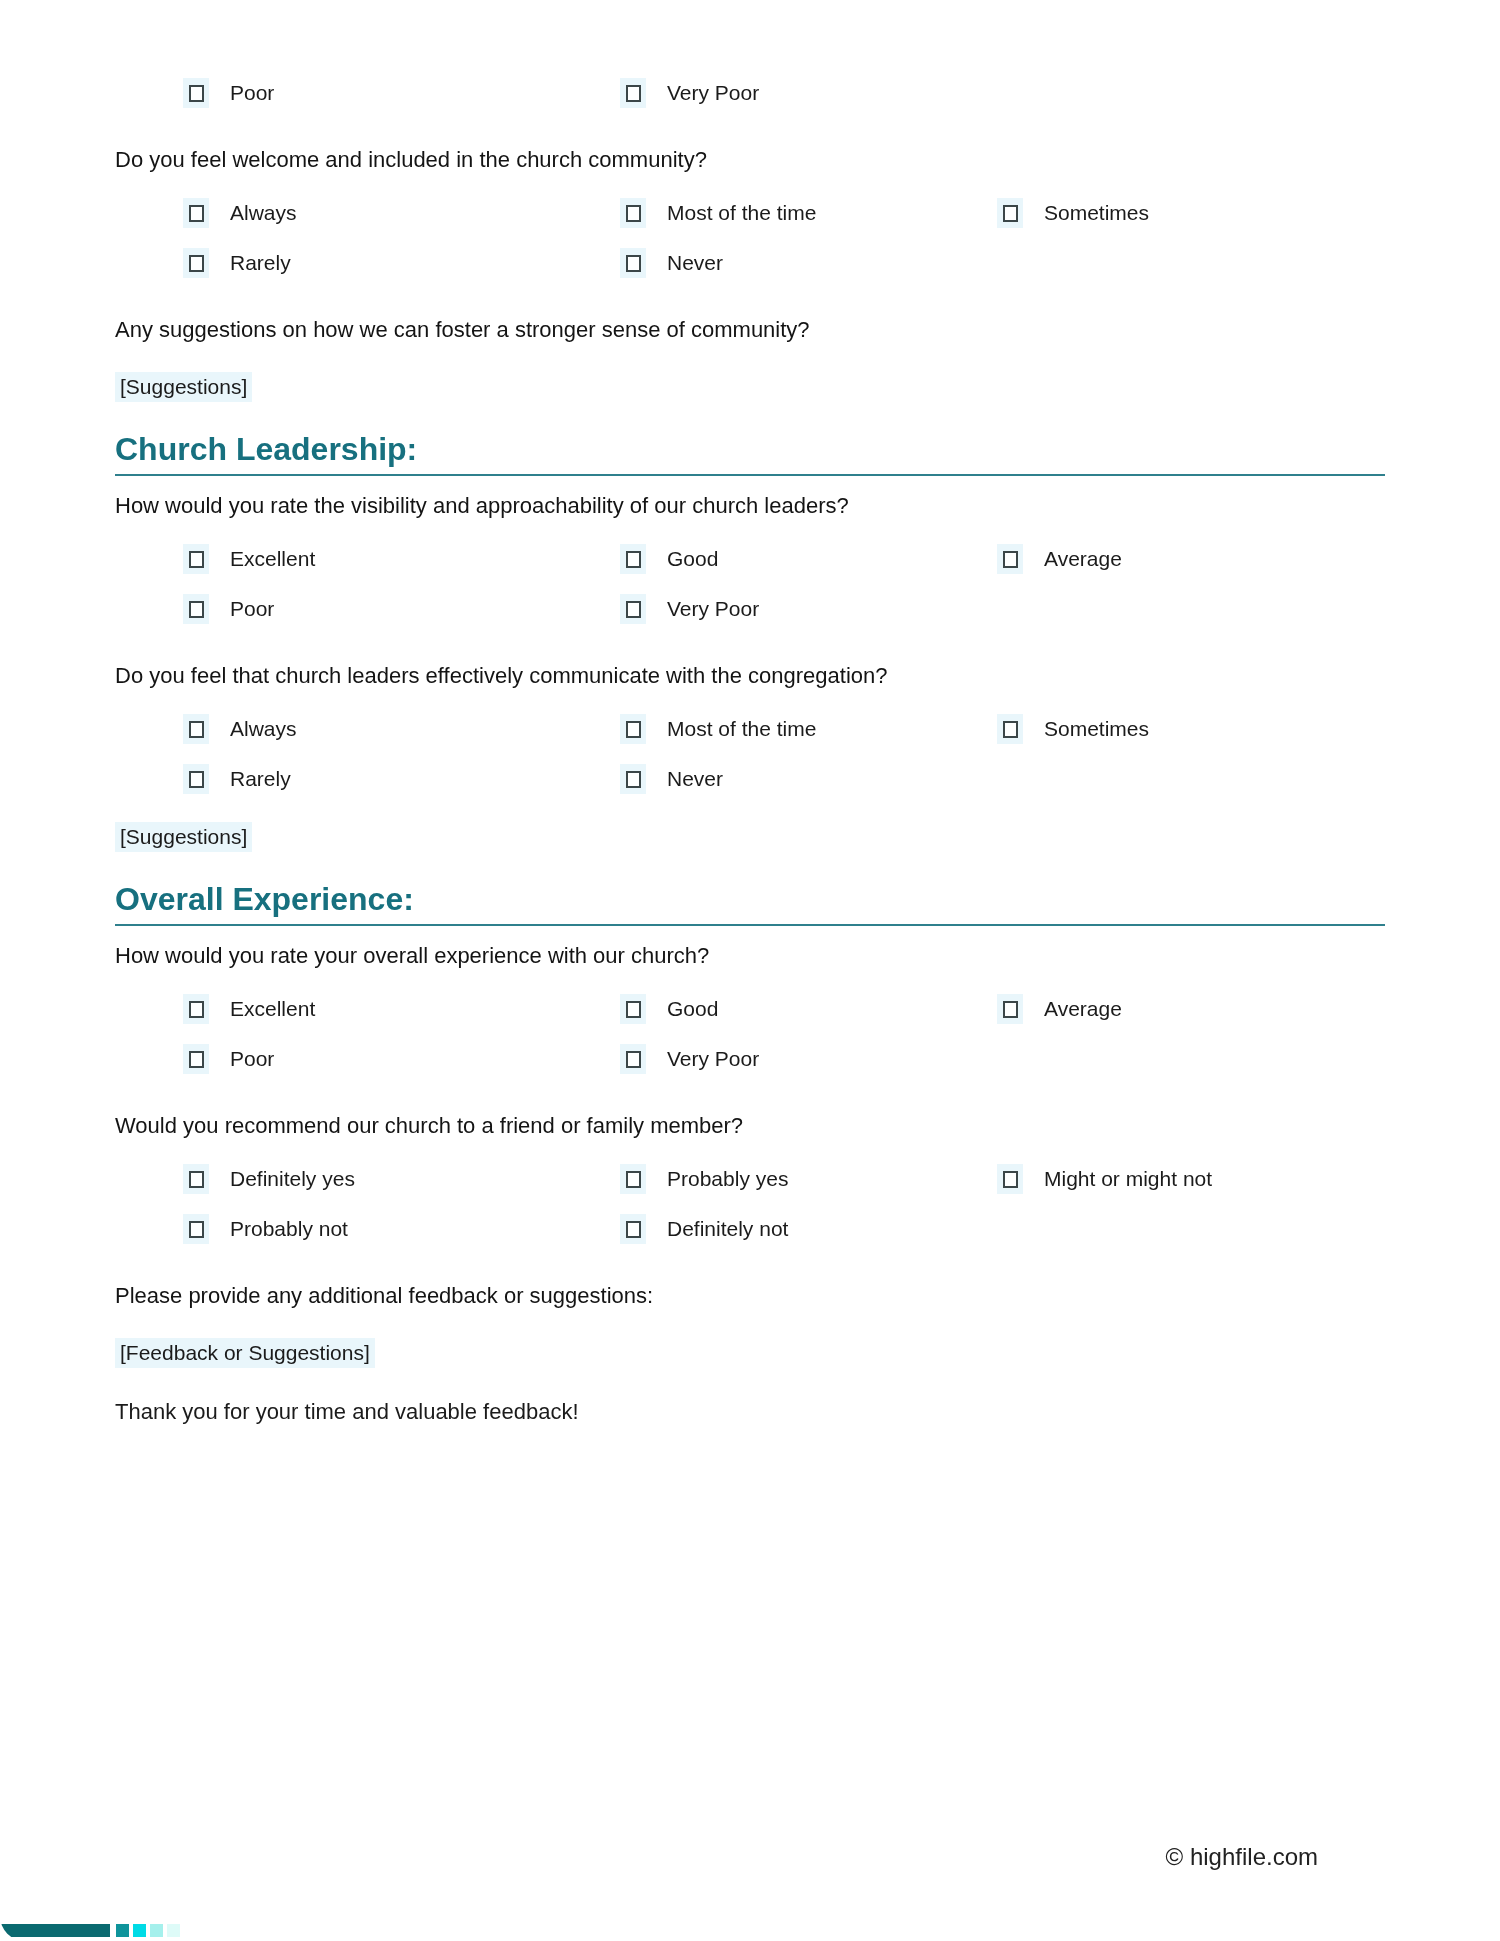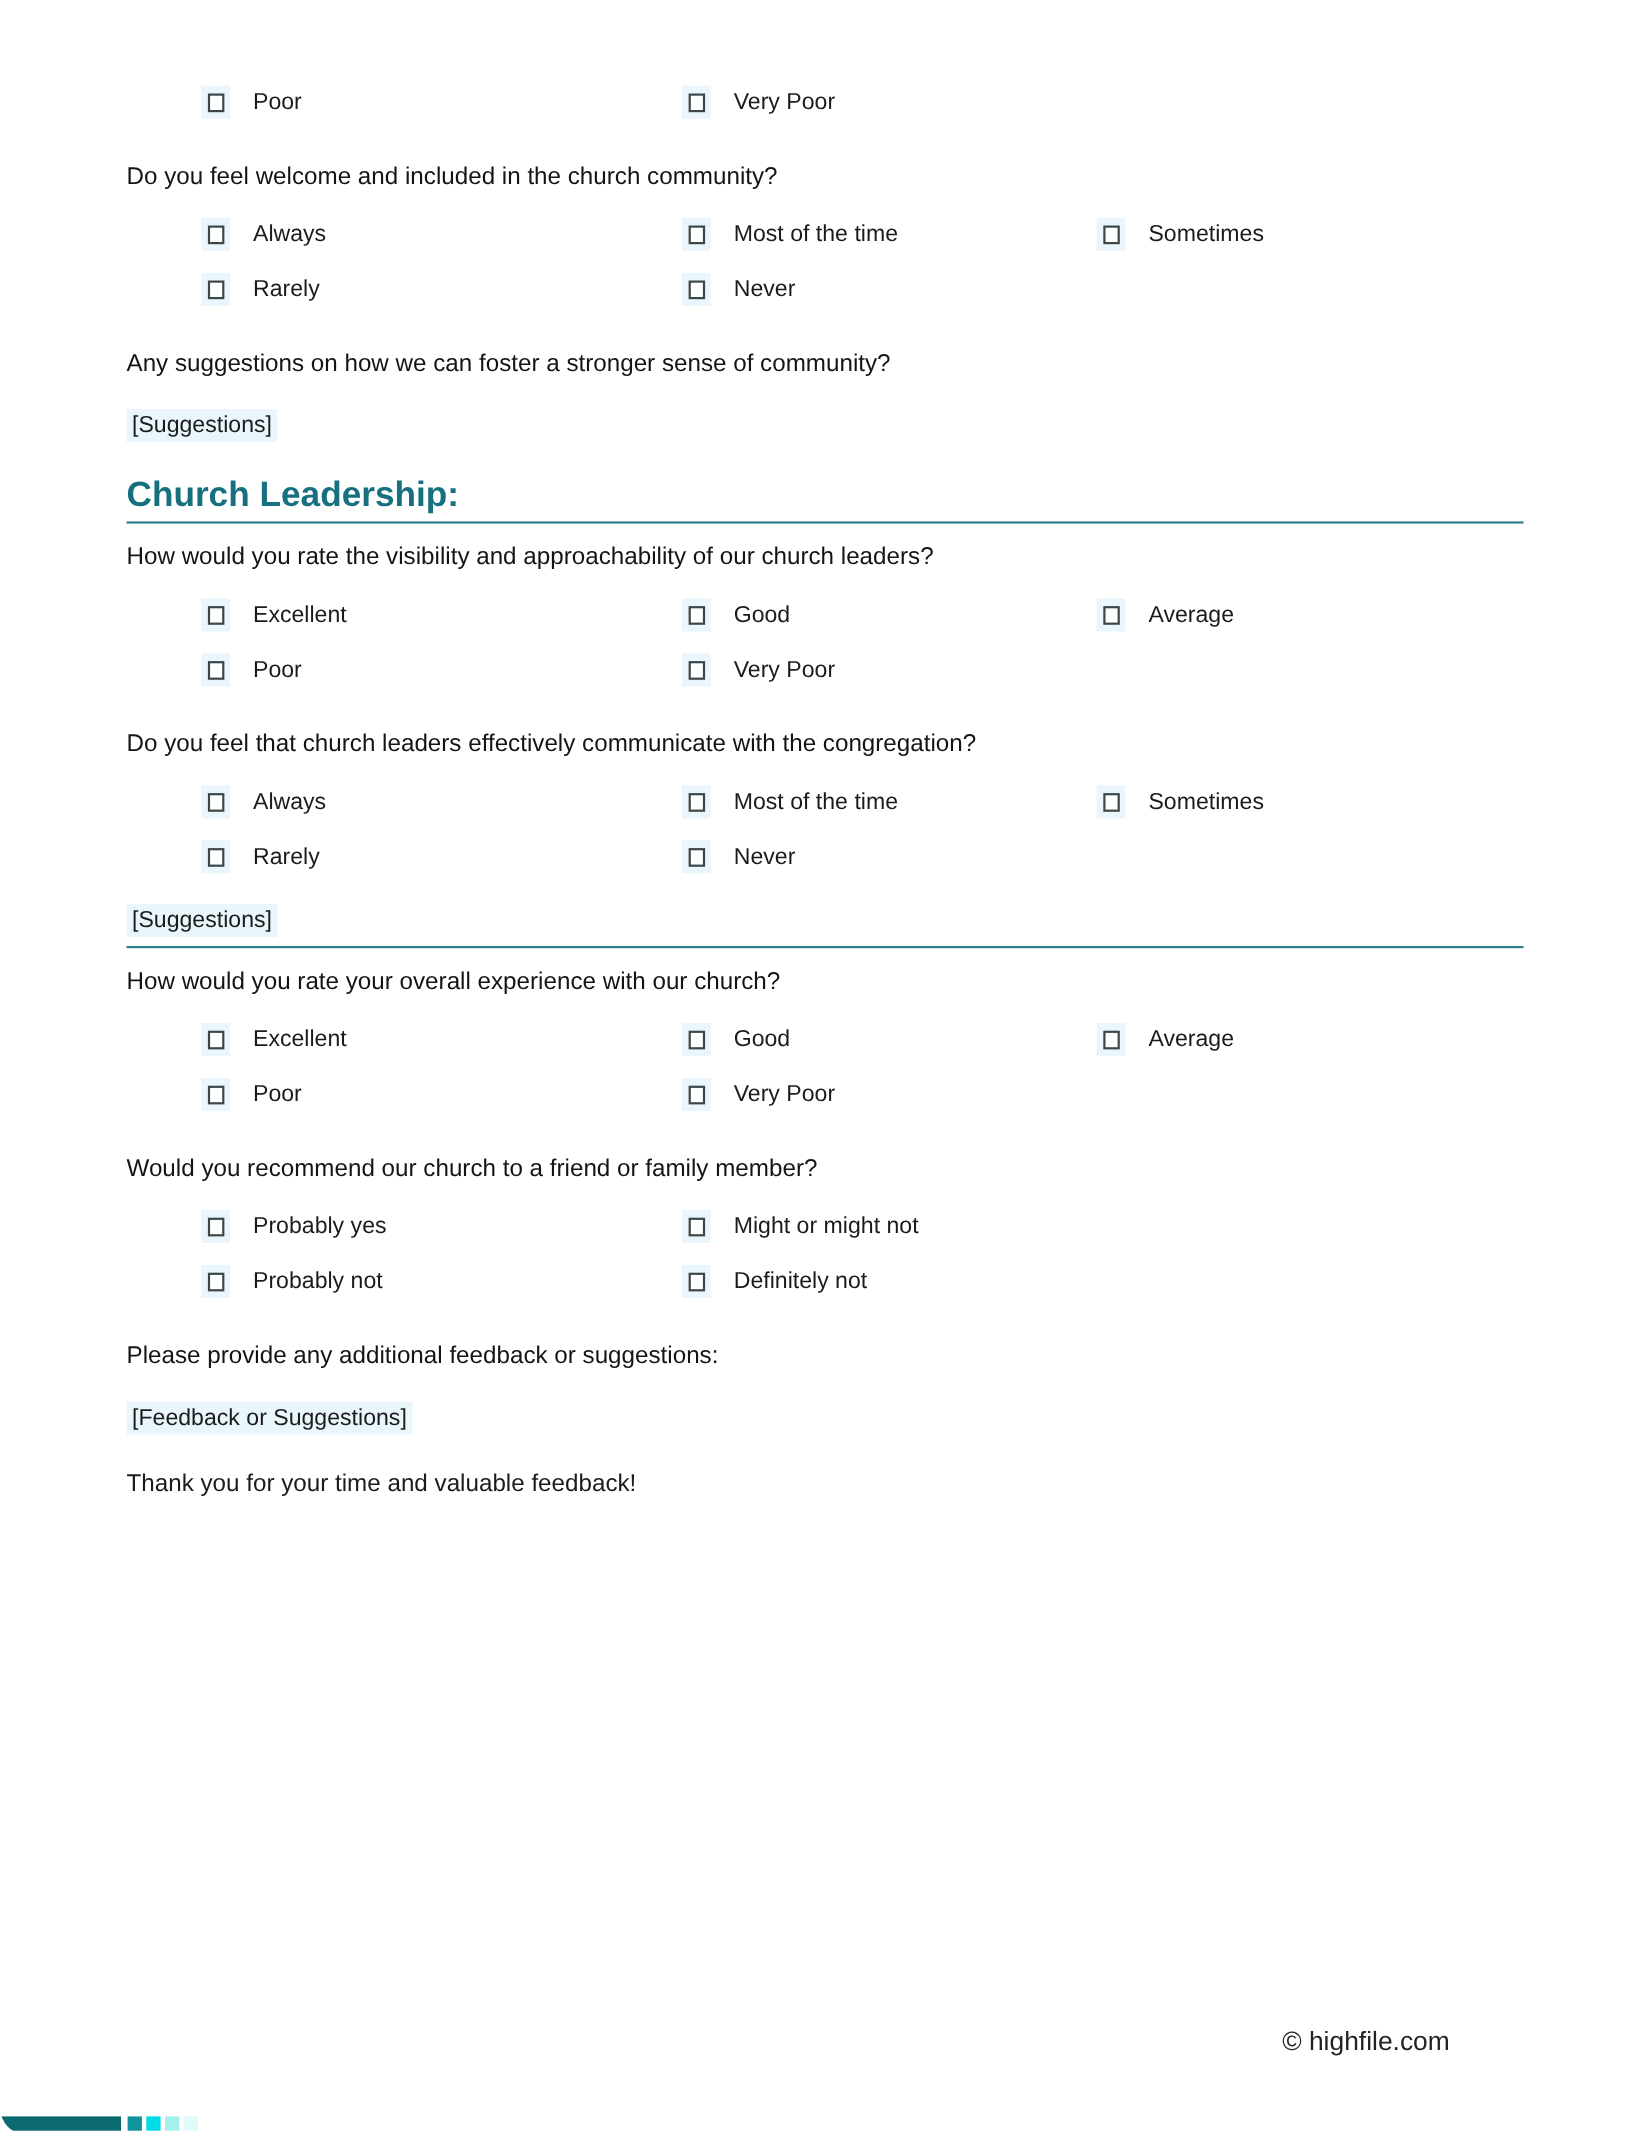--- a/index.html
+++ b/index.html
@@ -256,20 +256,21 @@
           </span>
         <span class="option-label">Never</span>
       </div>
       <div></div>
     </div>
 
     <div class="placeholder-wrap">
       <span class="placeholder-field">[Suggestions]</span>
     </div>
 
+    <div class="section-heading">Overall Experience:</div>
     <hr class="section-rule">
 
     <div class="question after-rule">How would you rate your overall experience with our church?</div>
     <div class="options-row">
       <div class="option">
         <span class="cb-wrap">
             <span class="cb"></span>
           </span>
         <span class="option-label">Excellent</span>
       </div>
@@ -297,20 +298,26 @@
         <span class="cb-wrap">
             <span class="cb"></span>
           </span>
         <span class="option-label">Very Poor</span>
       </div>
       <div></div>
     </div>
 
     <div class="question">Would you recommend our church to a friend or family member?</div>
     <div class="options-row">
+      <div class="option">
+        <span class="cb-wrap">
+            <span class="cb"></span>
+          </span>
+        <span class="option-label">Definitely yes</span>
+      </div>
       <div class="option">
         <span class="cb-wrap">
             <span class="cb"></span>
           </span>
         <span class="option-label">Probably yes</span>
       </div>
       <div class="option">
         <span class="cb-wrap">
             <span class="cb"></span>
           </span>

